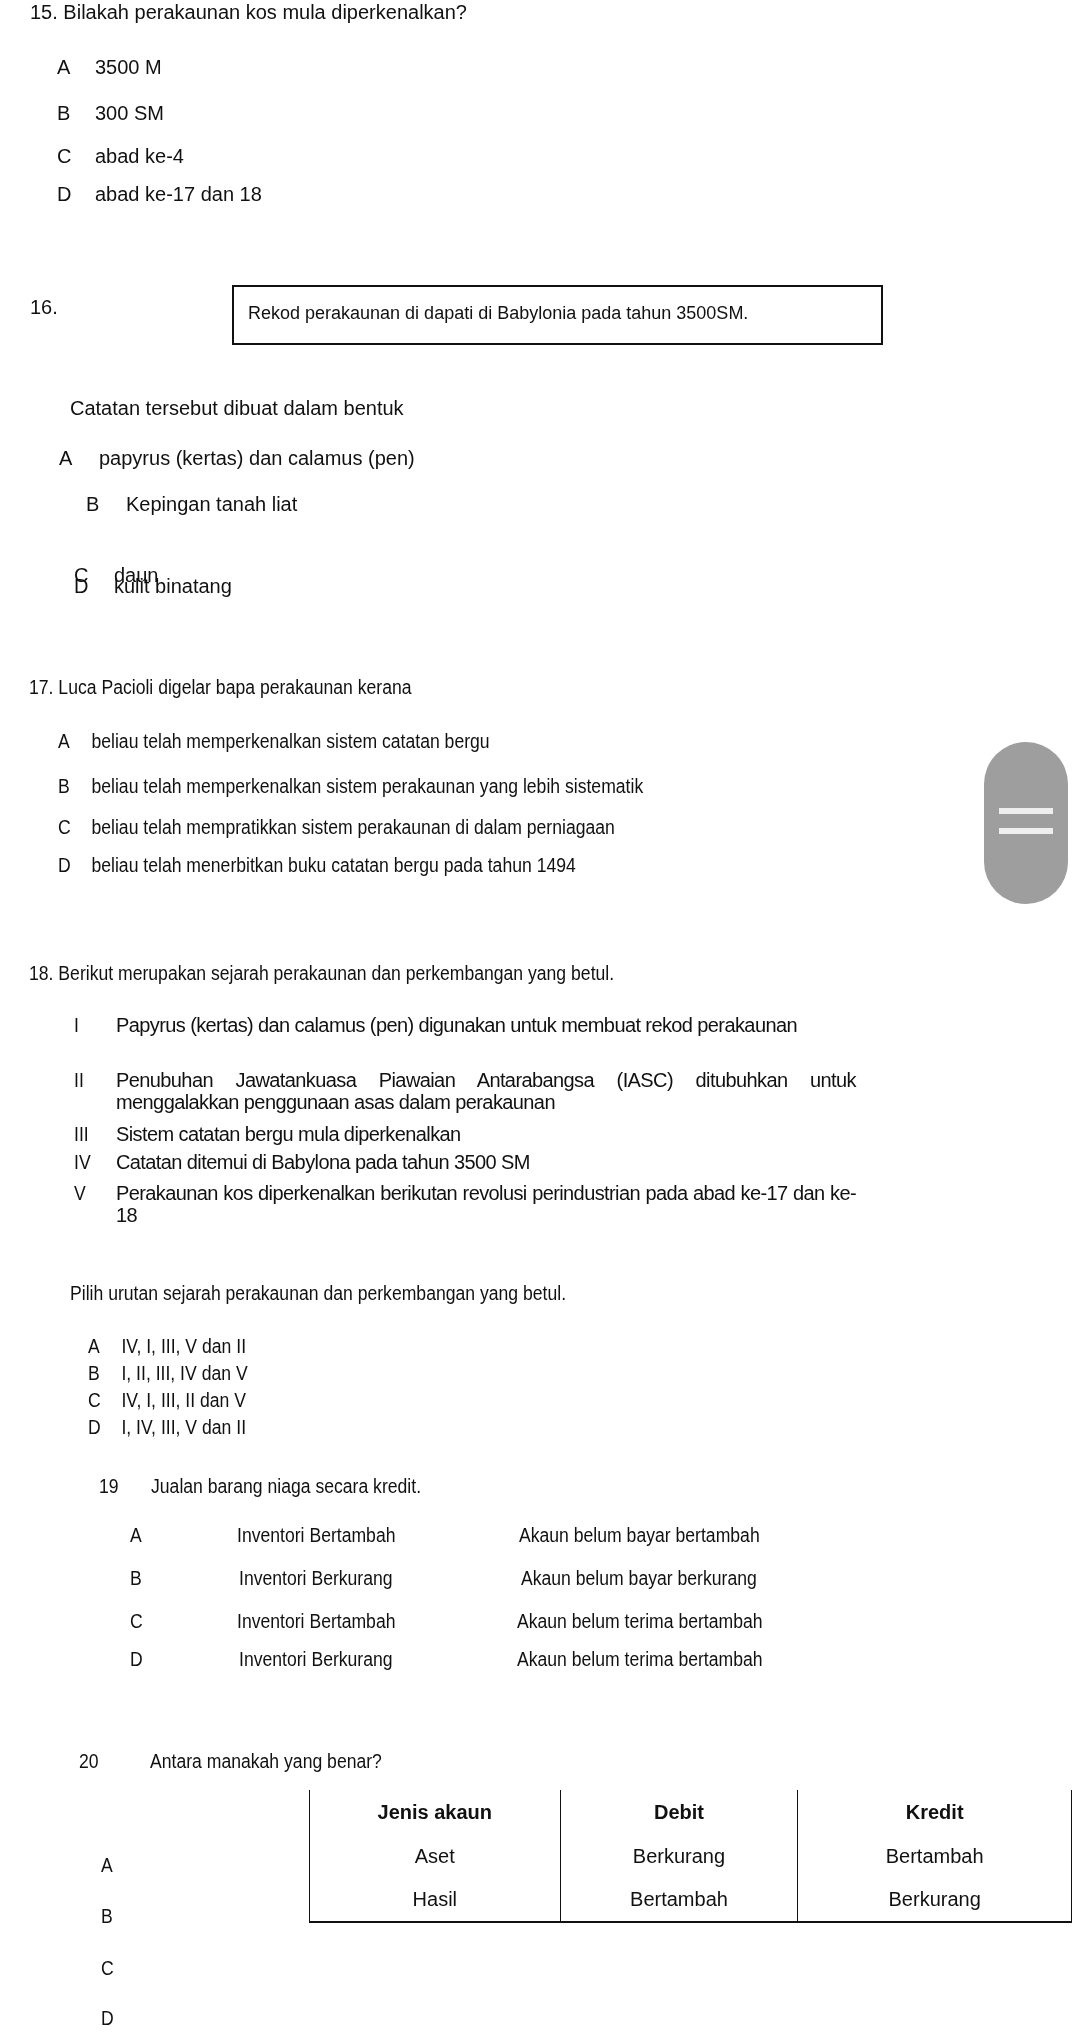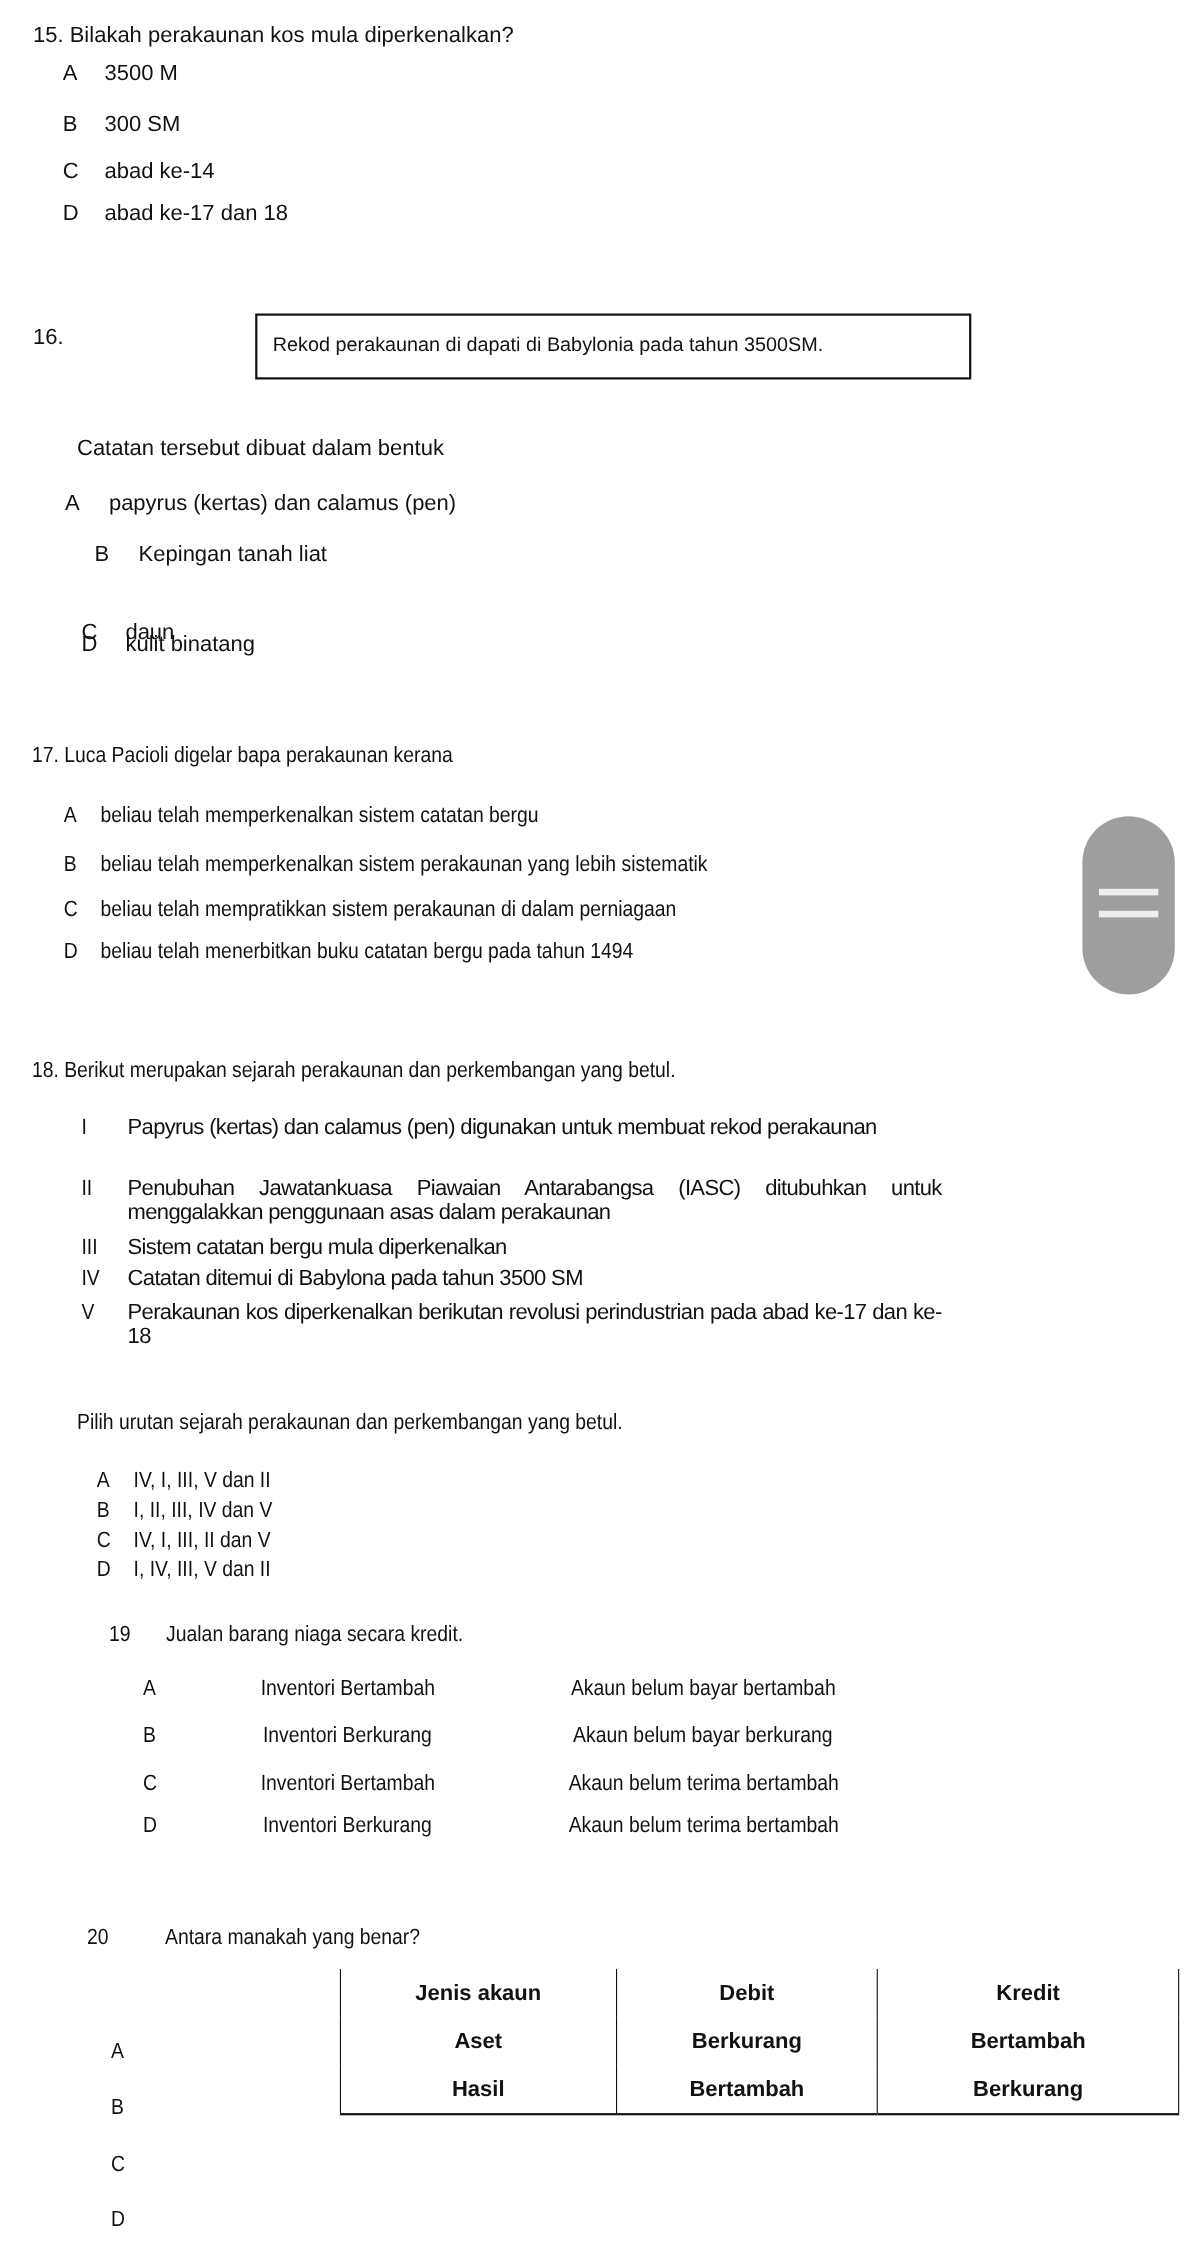--- a/index.html
+++ b/index.html
@@ -28,41 +28,41 @@
     }
     .scrollhandle .bar {
       position: absolute; left: 15px; width: 54px; height: 6px; background: #eeeeee;
     }
     table.t20 {
       position: absolute; left: 309px; top: 1790px; width: 763px;
       border-collapse: collapse; font-size: 20px;
     }
     table.t20 th, table.t20 td {
       border-left: 1.5px solid #111111; border-right: 1.5px solid #111111;
-      text-align: center; height: 44px; padding: 0 4px; font-weight: bold;
+      text-align: center; height: 44px; padding: 0 4px; font-weight: normal;
     }
     table.t20 th { font-weight: bold; }
     table.t20 tr:last-child td { border-bottom: 2px solid #111111; }
     table.t20 col.c1 { width: 251px; }
     table.t20 col.c2 { width: 238px; }
     table.t20 col.c3 { width: 274px; }
   </style>
 </head>
 <body>
 
 <div>
-  <div class="abs q-title" style="left:30px; top:2px;margin-top:20px;">15. Bilakah perakaunan kos mula diperkenalkan?</div>
+  <div class="abs q-title" style="left:30px; top:2px;">15. Bilakah perakaunan kos mula diperkenalkan?</div>
   <div class="abs" style="left:57px; top:57px;">
     <span class="opt-letter" style="width:38px;">A</span><span>3500 M</span>
   </div>
   <div class="abs" style="left:57px; top:103px;">
     <span class="opt-letter" style="width:38px;">B</span><span>300 SM</span>
   </div>
   <div class="abs" style="left:57px; top:146px;">
-    <span class="opt-letter" style="width:38px;">C</span><span>abad ke-14</span>
+    <span class="opt-letter" style="width:38px;">C</span><span>abad ke-4</span>
   </div>
   <div class="abs" style="left:57px; top:184px;">
     <span class="opt-letter" style="width:38px;">D</span><span>abad ke-17 dan 18</span>
   </div>
 </div>
 
 <div>
   <div class="abs" style="left:30px; top:297px;">16.</div>
   <div class="box16">
     <span>Rekod perakaunan di dapati di Babylonia pada tahun 3500SM.</span>

